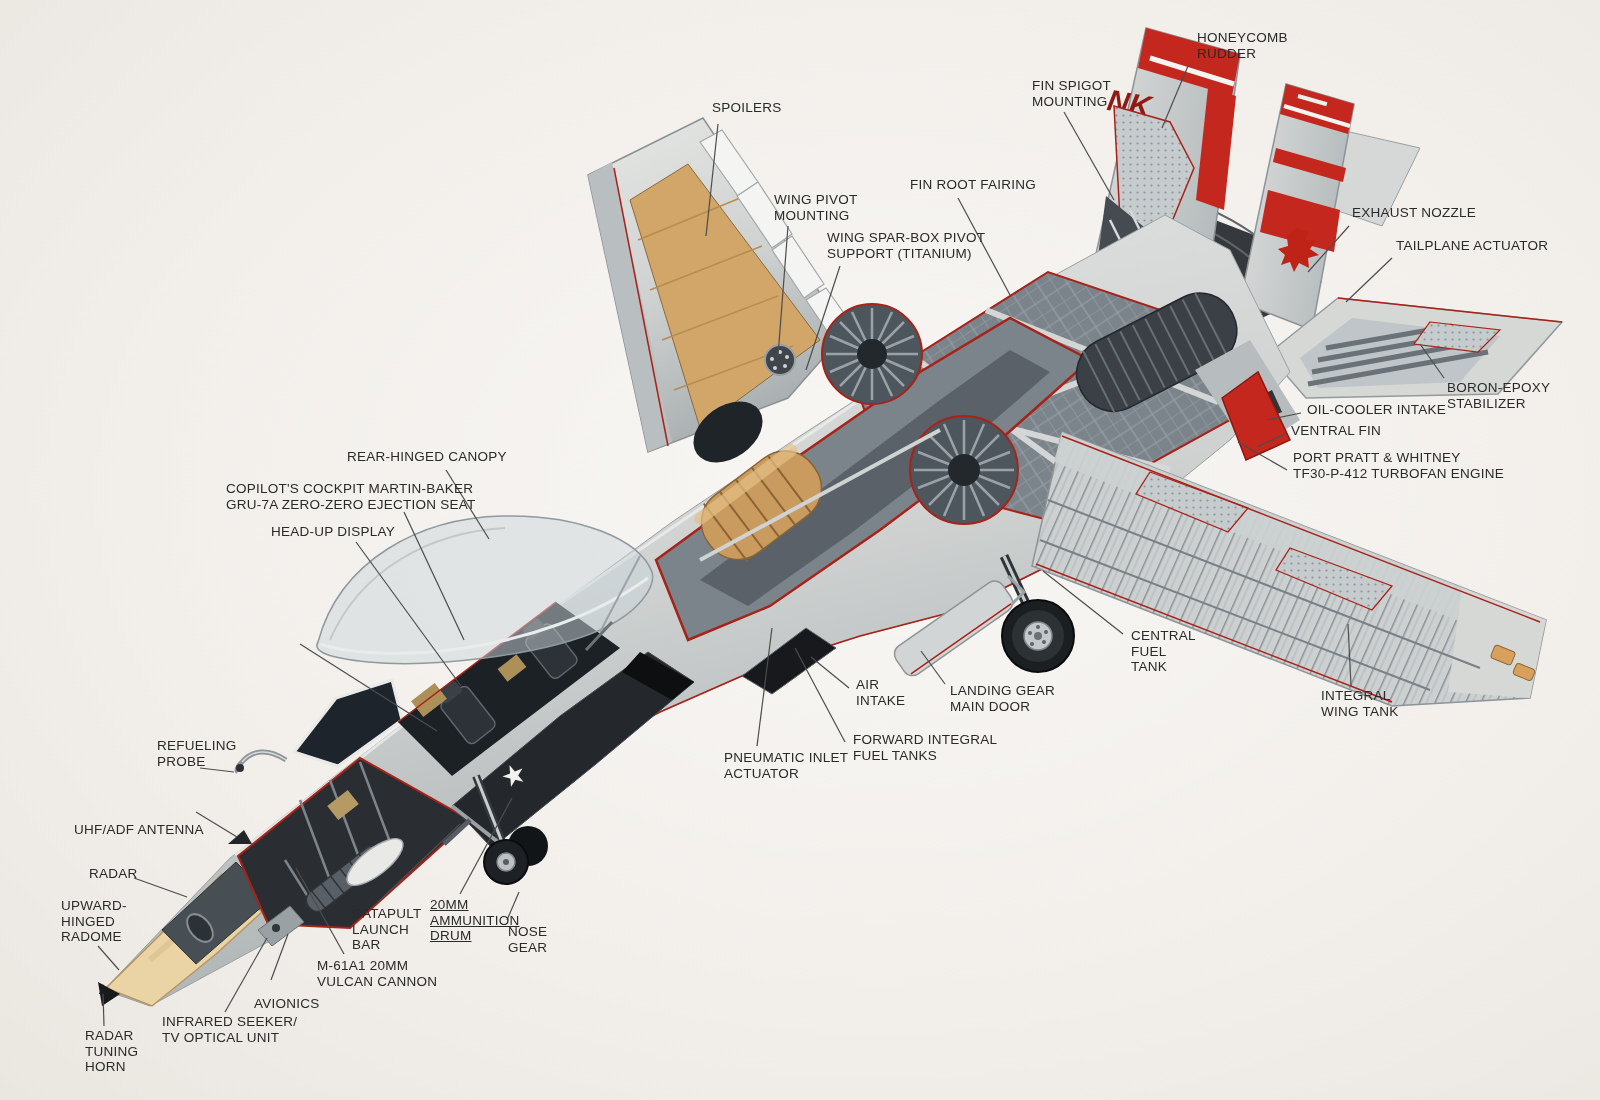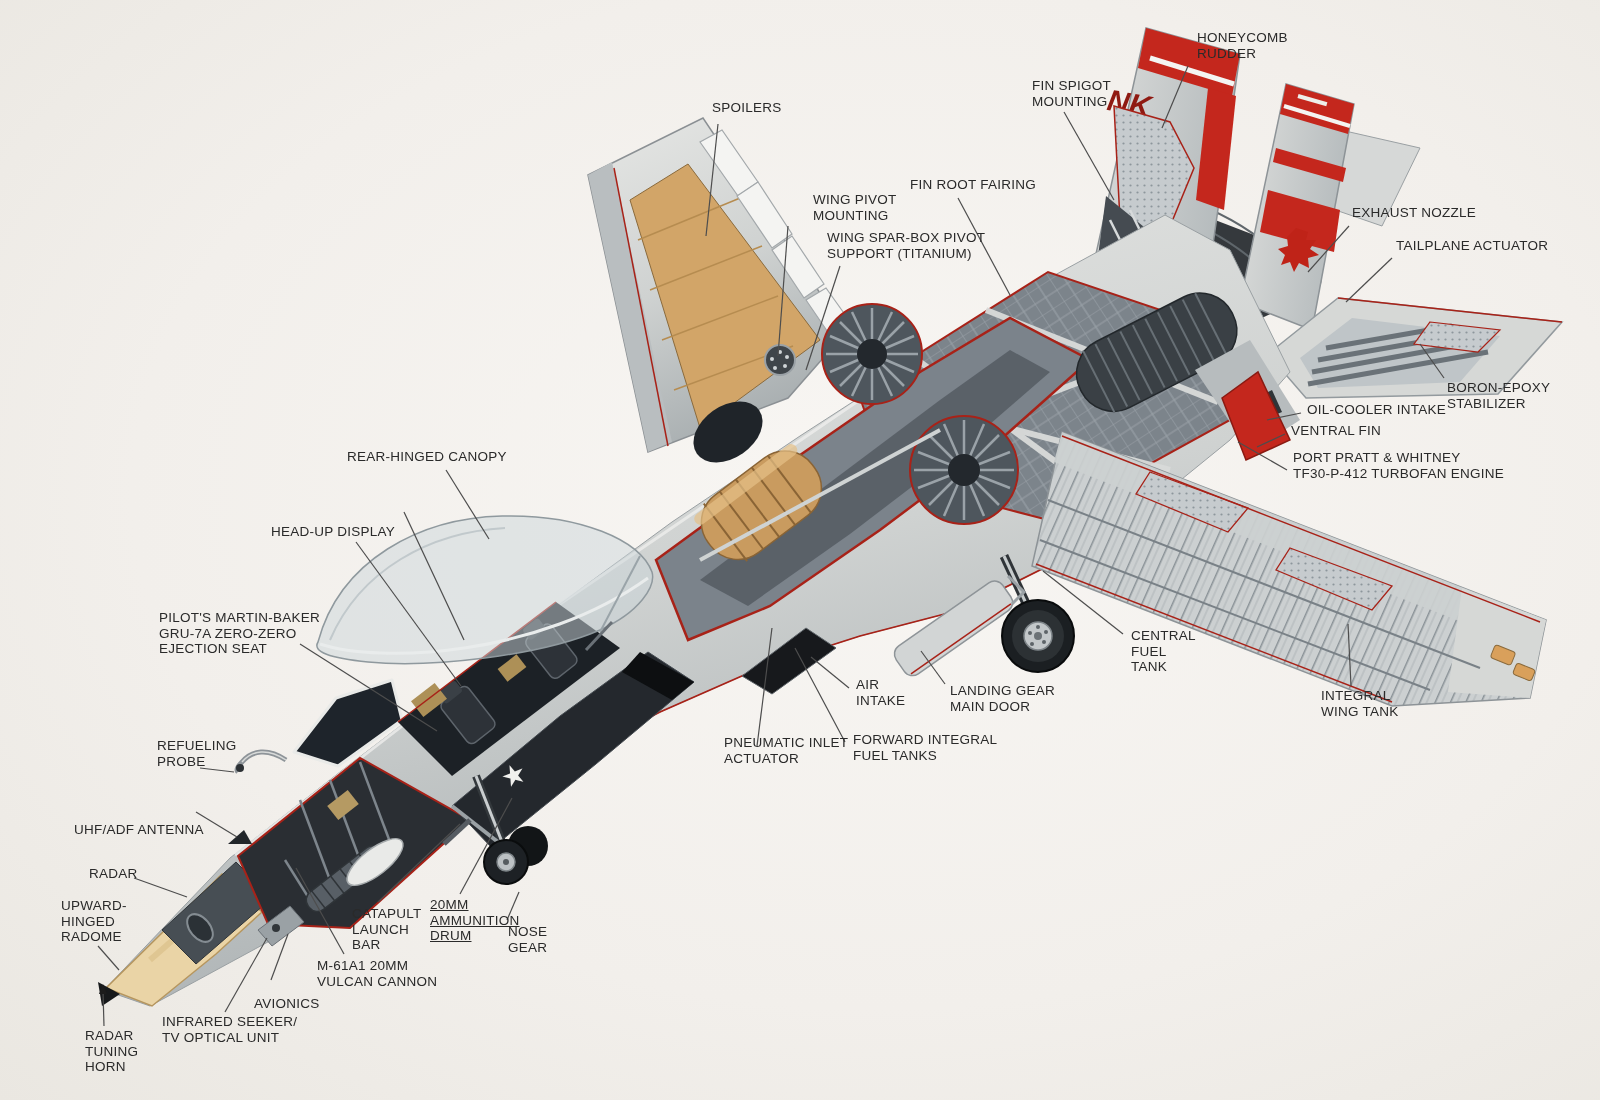--- a/index.html
+++ b/index.html
@@ -361,21 +361,21 @@
       <div class="label" style="left: 1000px; top: 78px; margin-left: 32px;">
         <div>FIN SPIGOT</div>
         <div>MOUNTING</div>
       </div>
       <div class="label" style="left: 712px; top: 100px;">
         <div>SPOILERS</div>
       </div>
       <div class="label" style="left: 910px; top: 177px;">
         <div>FIN ROOT FAIRING</div>
       </div>
-      <div class="label" style="left: 774px; top: 192px; margin-left: 39px;">
+      <div class="label" style="left: 774px; top: 192px;">
         <div>WING PIVOT</div>
         <div>MOUNTING</div>
       </div>
       <div class="label" style="left: 827px; top: 230px;">
         <div>WING SPAR-BOX PIVOT</div>
         <div>SUPPORT (TITANIUM)</div>
       </div>
       <div class="label" style="left: 1352px; top: 205px;">
         <div>EXHAUST NOZZLE</div>
       </div>
@@ -392,27 +392,26 @@
       <div class="label" style="left: 1291px; top: 423px;">
         <div>VENTRAL FIN</div>
       </div>
       <div class="label" style="left: 1293px; top: 450px;">
         <div>PORT PRATT &amp; WHITNEY</div>
         <div>TF30-P-412 TURBOFAN ENGINE</div>
       </div>
       <div class="label" style="left: 347px; top: 449px;">
         <div>REAR-HINGED CANOPY</div>
       </div>
+      <div class="label" style="left: 226px; top: 481px;">
+        <div>COPILOT'S COCKPIT MARTIN-BAKER</div>
+        <div>GRU-7A ZERO-ZERO EJECTION SEAT</div>
+      </div>
       <div class="label" style="left: 271px; top: 524px;">
         <div>HEAD-UP DISPLAY</div>
-      </div>
-      <div class="label" style="left: 159px; top: 610px;">
-        <div>PILOT'S MARTIN-BAKER</div>
-        <div>GRU-7A ZERO-ZERO</div>
-        <div>EJECTION SEAT</div>
       </div>
       <div class="label" style="left: 157px; top: 738px;">
         <div>REFUELING</div>
         <div>PROBE</div>
       </div>
       <div class="label" style="left: 74px; top: 822px;">
         <div>UHF/ADF ANTENNA</div>
       </div>
       <div class="label" style="left: 89px; top: 866px;">
         <div>RADAR</div>
@@ -445,21 +444,21 @@
       </div>
       <div class="label" style="left: 430px; top: 897px; text-decoration: underline;">
         <div>20MM</div>
         <div>AMMUNITION</div>
         <div>DRUM</div>
       </div>
       <div class="label" style="left: 508px; top: 924px;">
         <div>NOSE</div>
         <div>GEAR</div>
       </div>
-      <div class="label" style="left: 724px; top: 735px;">
+      <div class="label" style="left: 724px; top: 750px;">
         <div>PNEUMATIC INLET</div>
         <div>ACTUATOR</div>
       </div>
       <div class="label" style="left: 856px; top: 677px;">
         <div>AIR</div>
         <div>INTAKE</div>
       </div>
       <div class="label" style="left: 853px; top: 732px;">
         <div>FORWARD INTEGRAL</div>
         <div>FUEL TANKS</div>

